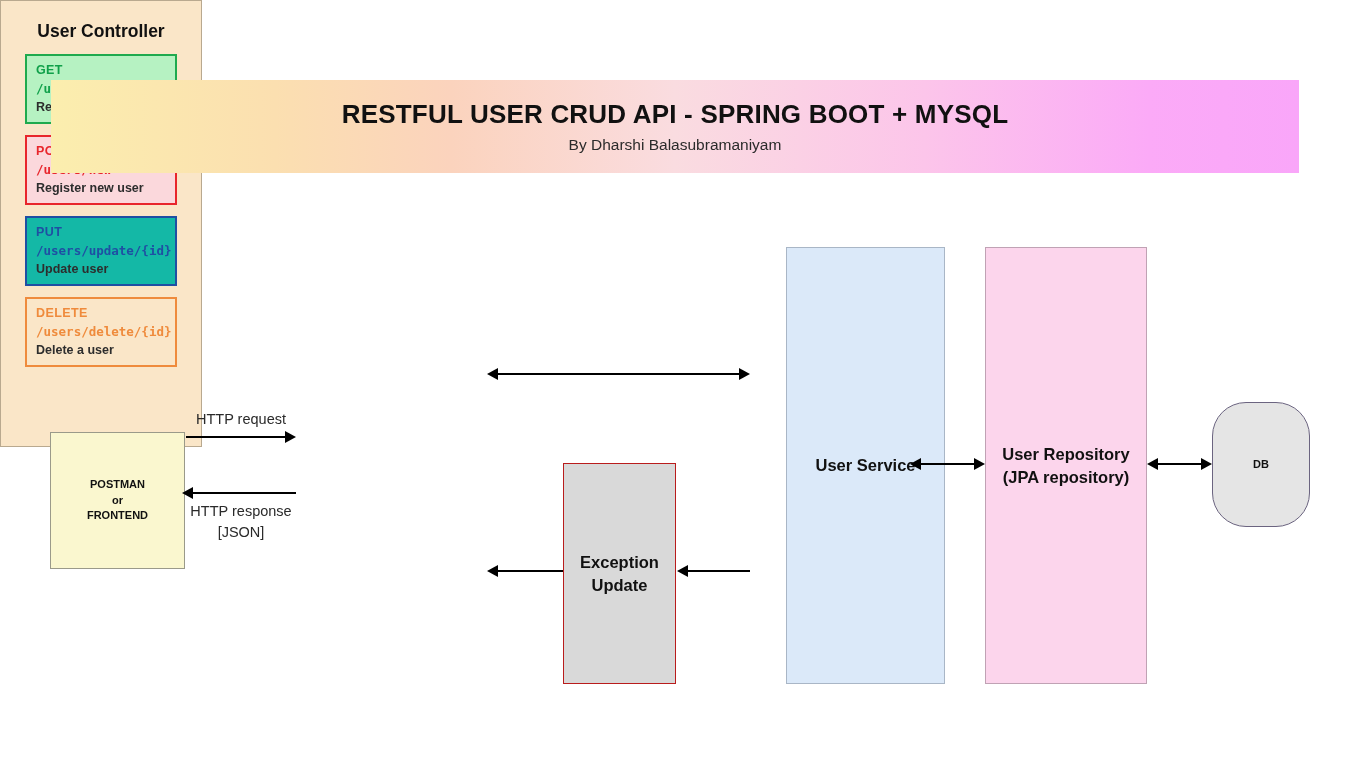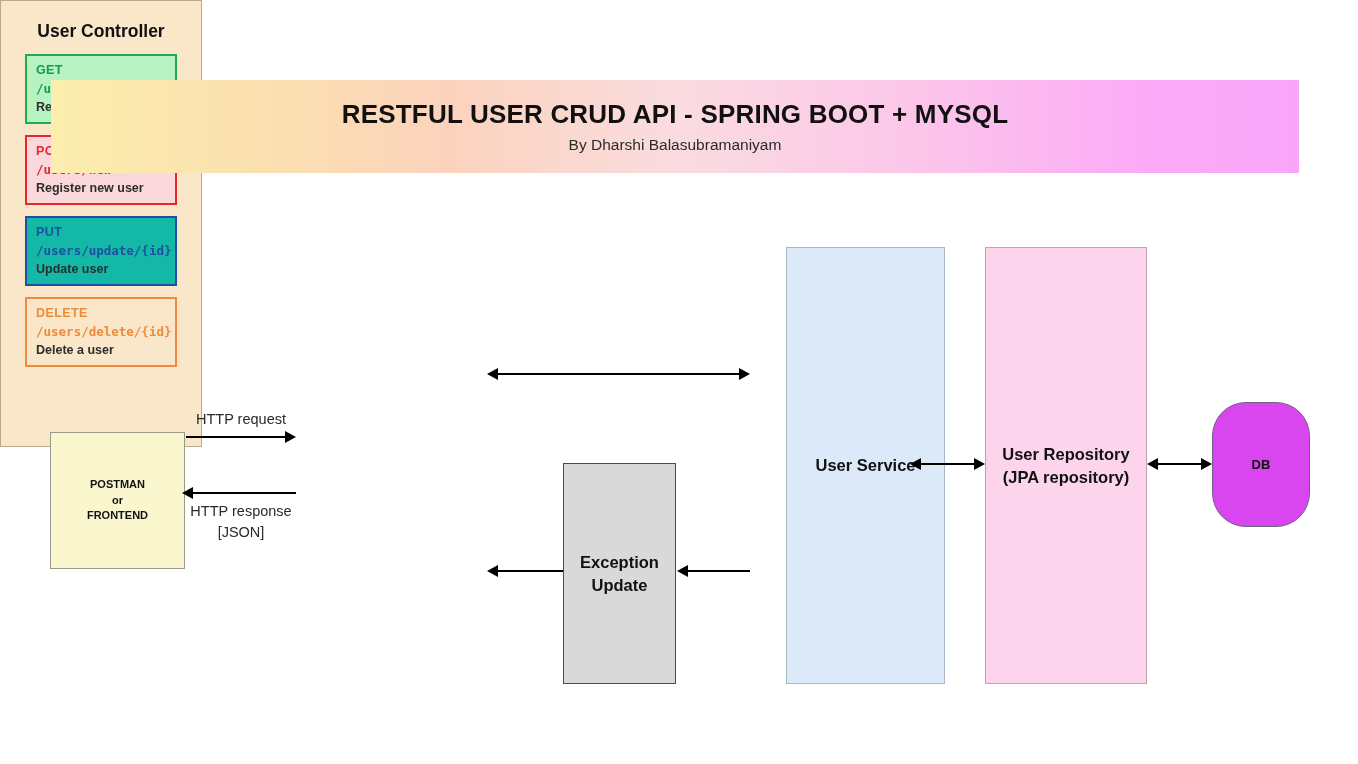--- a/index.html
+++ b/index.html
@@ -163,24 +163,24 @@
     height: 437px;
     background: #fcd5ec;
     border: 1px solid #c0a2b4;
   }
 
   #db-box {
     left: 1212px;
     top: 402px;
     width: 98px;
     height: 125px;
-    background: #d946ef;
+    background: #e5e5e5;
     border: 1px solid #6b6480;
     border-radius: 34px;
-    font-size: 13px;
+    font-size: 11px;
   }
 
   
   .arrow-line {
     position: absolute;
     background: #000000;
     height: 2px;
   }
   .arrow-head {
     position: absolute;

